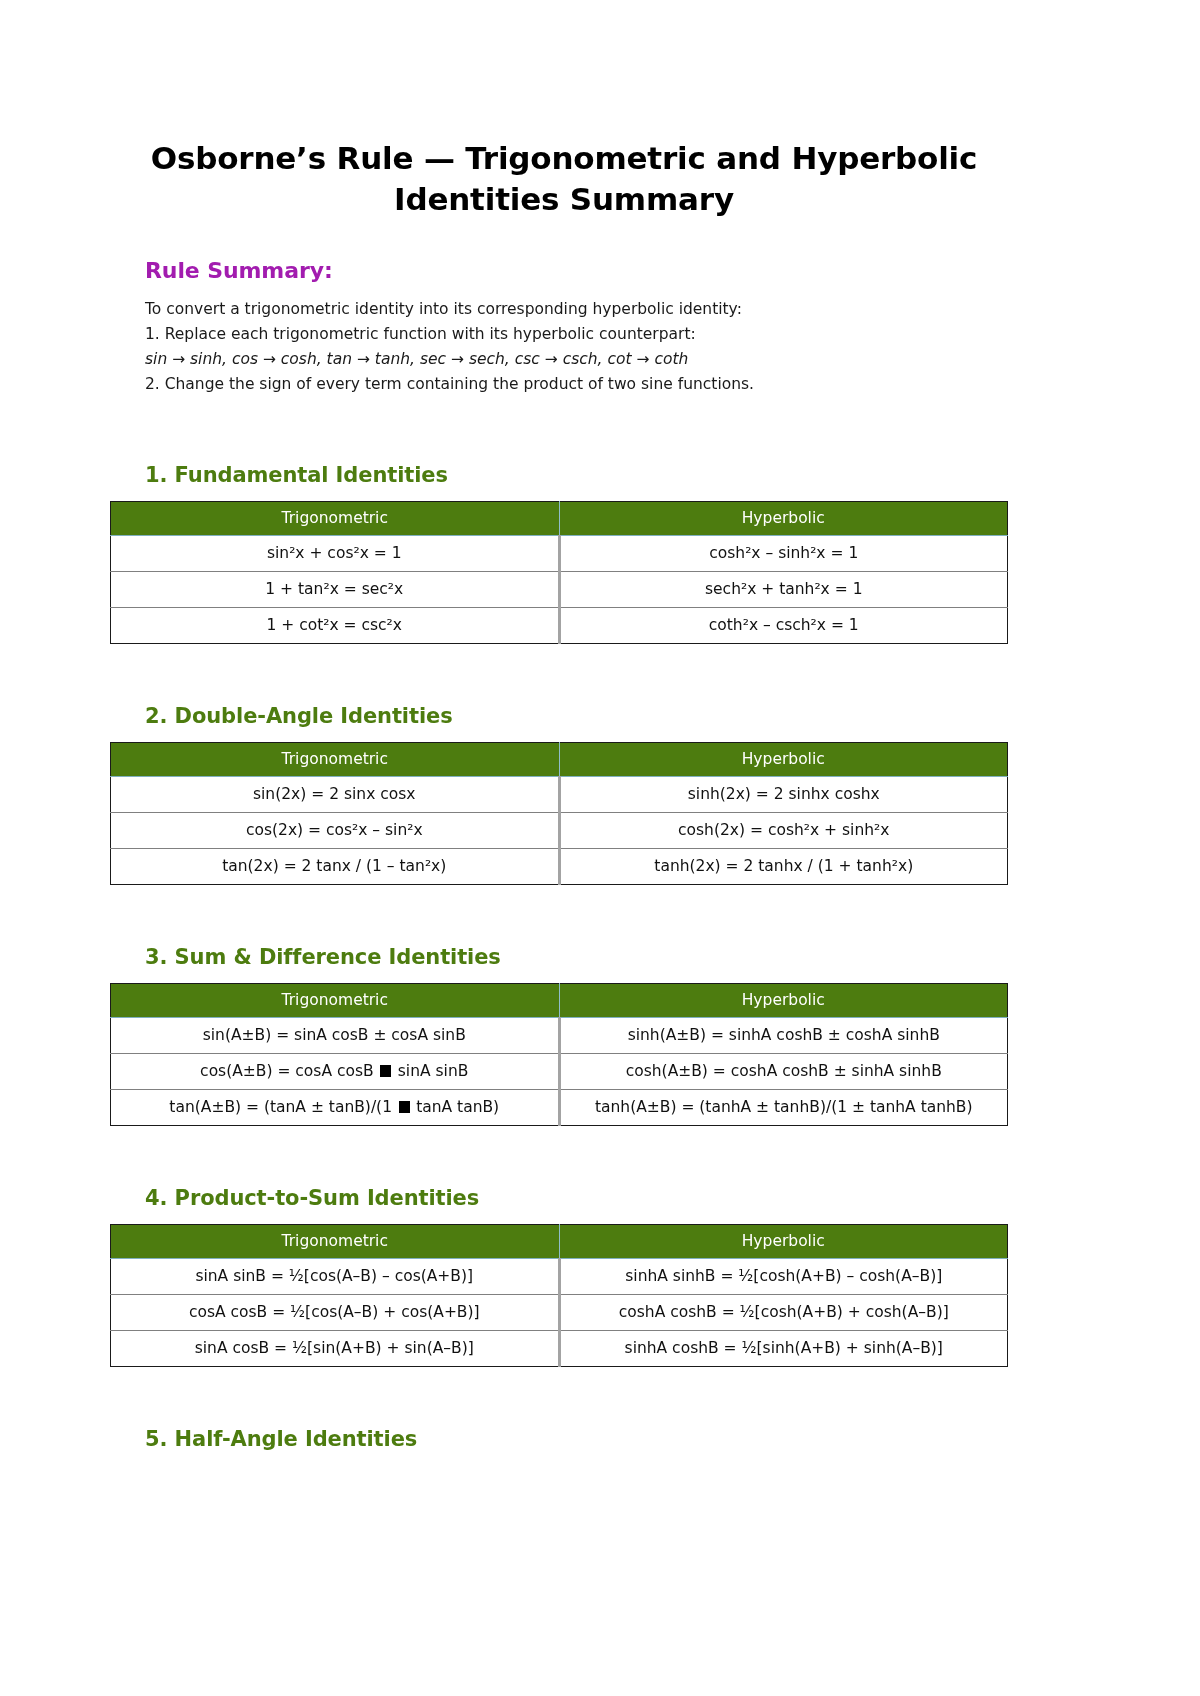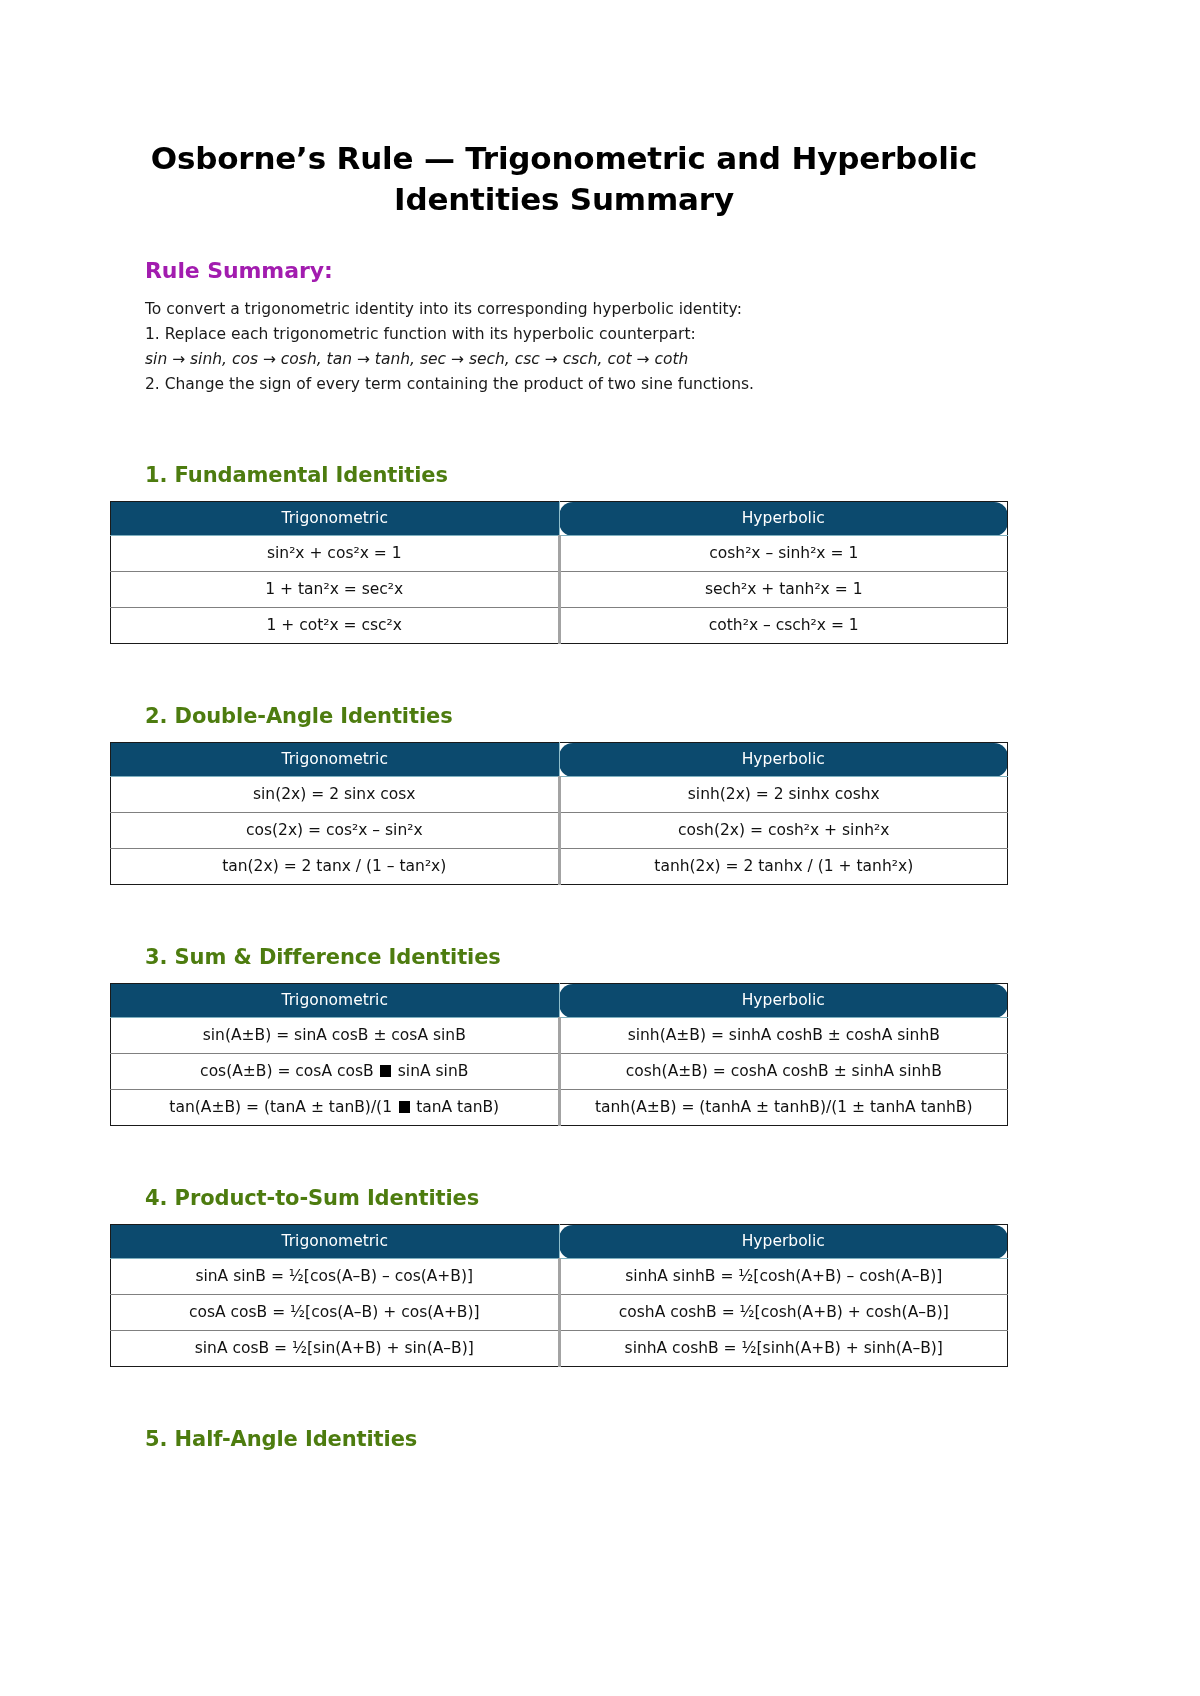--- a/index.html
+++ b/index.html
@@ -60,30 +60,30 @@
   .section {
     margin-top: 60px;
   }
   table.idtable {
     border-collapse: collapse;
     width: 898px;
     table-layout: fixed;
     border: 1px solid #1a1a1a;
   }
   table.idtable th {
-    background: #0c4a6e;
+    background: #4d7c0f;
     color: #ffffff;
     font-size: 15.5px;
     font-weight: normal;
     text-align: center;
     padding: 7px 4px 8px 4px;
     border-right: 1px solid #8fbecb;
     border-bottom: 1px solid #7fb0bf;
   }
-  table.idtable th:last-child { border-right: none; border-radius: 14px; }
+  table.idtable th:last-child { border-right: none; }
   table.idtable td {
     font-size: 15.5px;
     text-align: center;
     padding: 8px 6px 9px 6px;
     border-top: 1px solid #808080;
     border-right: 3px solid #a3a3a3;
     color: #111111;
     white-space: nowrap;
   }
   table.idtable td:last-child { border-right: none; }

